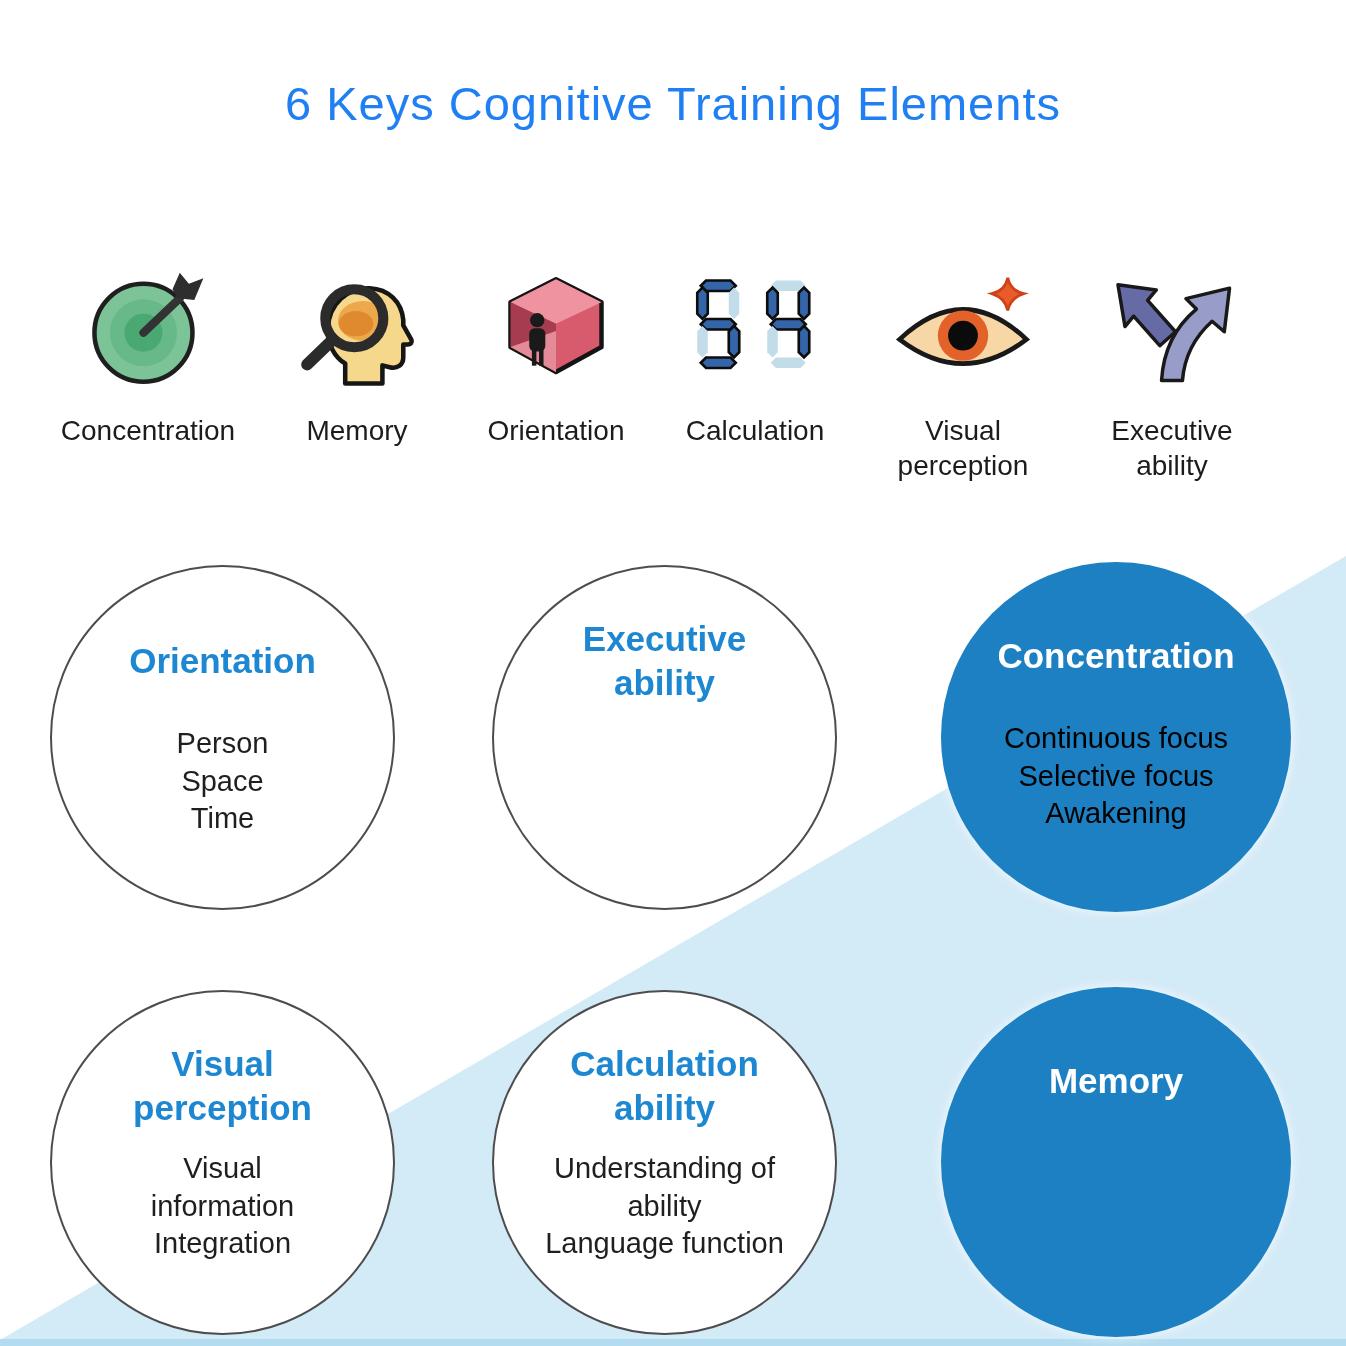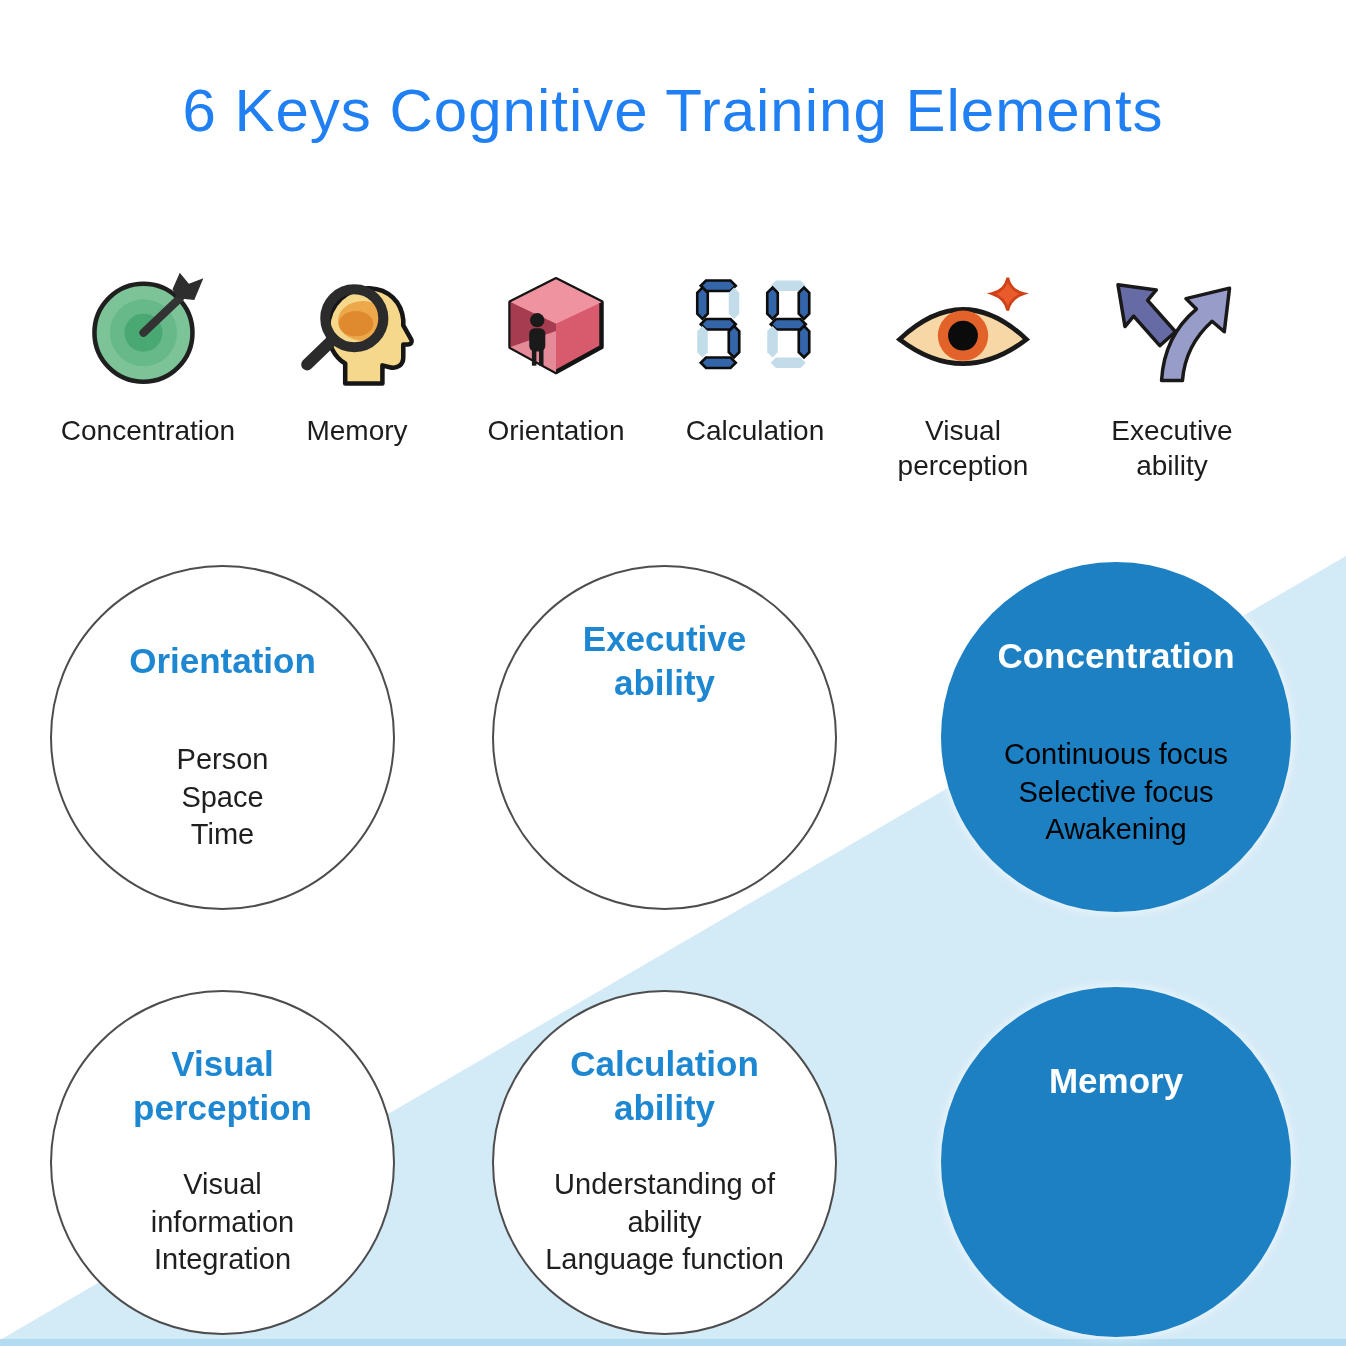--- a/index.html
+++ b/index.html
@@ -3,39 +3,39 @@
 <meta charset="utf-8">
 <style>
   html,body{margin:0;padding:0;background:#ffffff;}
   #canvas{
     position:relative;width:1346px;height:1346px;overflow:hidden;background:#ffffff;
     font-family:"Liberation Sans", sans-serif;
   }
   .bg-svg{position:absolute;left:0;top:0;width:1346px;height:1346px;z-index:0;}
   .page-title{
     position:absolute;top:76px;left:0;width:100%;text-align:center;
-    font-size:60px;font-weight:400;color:#2080f3;letter-spacing:1px;z-index:2;
+    font-size:47px;font-weight:400;color:#2080f3;letter-spacing:1px;z-index:2;
   }
   .icon-col{position:absolute;top:262px;width:210px;z-index:2;text-align:center;}
   .icon-box{height:135px;display:flex;align-items:center;justify-content:center;}
   .icon-label{
     margin-top:16px;font-size:28px;line-height:1.26;color:#1c1c1c;white-space:pre-line;
   }
   .circle{
     position:absolute;border-radius:50%;text-align:center;z-index:3;box-sizing:border-box;
   }
   .circle.white{width:345px;height:345px;background:#ffffff;border:2px solid #4d4d4d;}
   .circle.blue{width:350px;height:350px;background:#1c80c3;box-shadow:0 0 12px rgba(255,255,255,0.8);}
   .circle-title{
     margin-top:38px;height:112px;display:flex;align-items:center;justify-content:center;
     font-weight:bold;font-size:35px;line-height:1.26;white-space:pre-line;color:#1d87d2;
   }
   .circle.blue .circle-title{color:#ffffff;}
   .circle-body{
-    margin-top:24px;font-size:29px;line-height:1.3;white-space:pre-line;color:#1f1f1f;
+    margin-top:8px;font-size:29px;line-height:1.3;white-space:pre-line;color:#1f1f1f;
   }
   .circle.blue .circle-body{color:#000000;}
   .c1{left:50px;top:565px;}
   .c2{left:492px;top:565px;}
   .c3{left:941px;top:562px;}
   .c4{left:50px;top:990px;}
   .c5{left:492px;top:990px;}
   .c6{left:941px;top:987px;}
   .i1{left:43px;}  .i2{left:252px;} .i3{left:451px;}
   .i4{left:650px;} .i5{left:858px;} .i6{left:1067px;}

